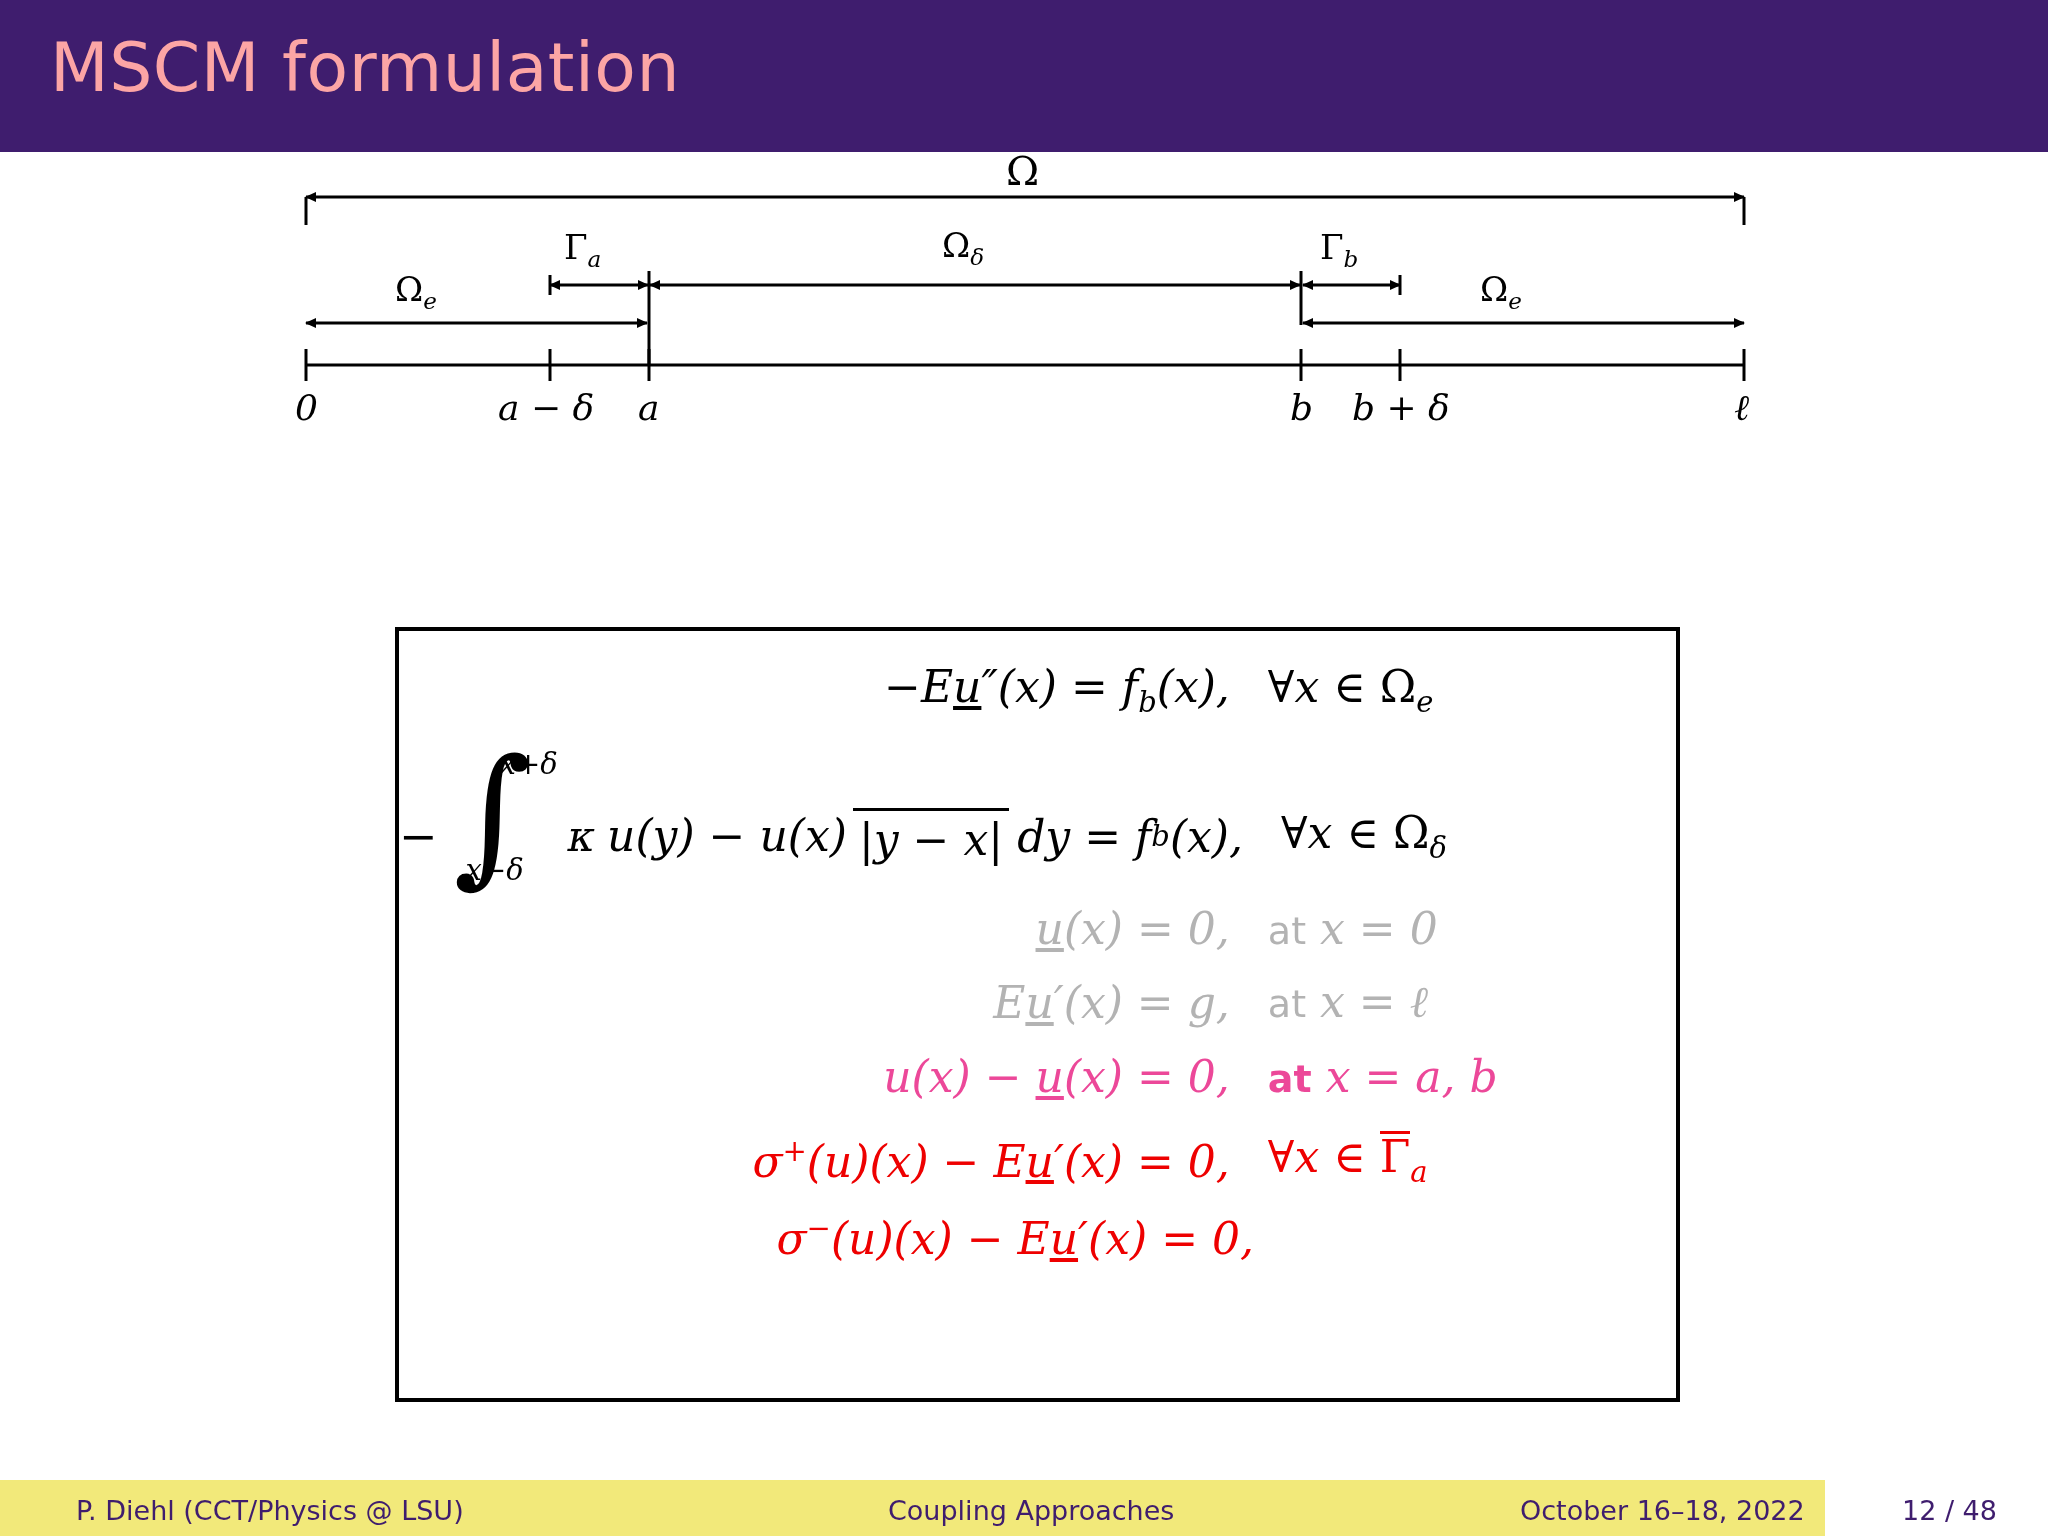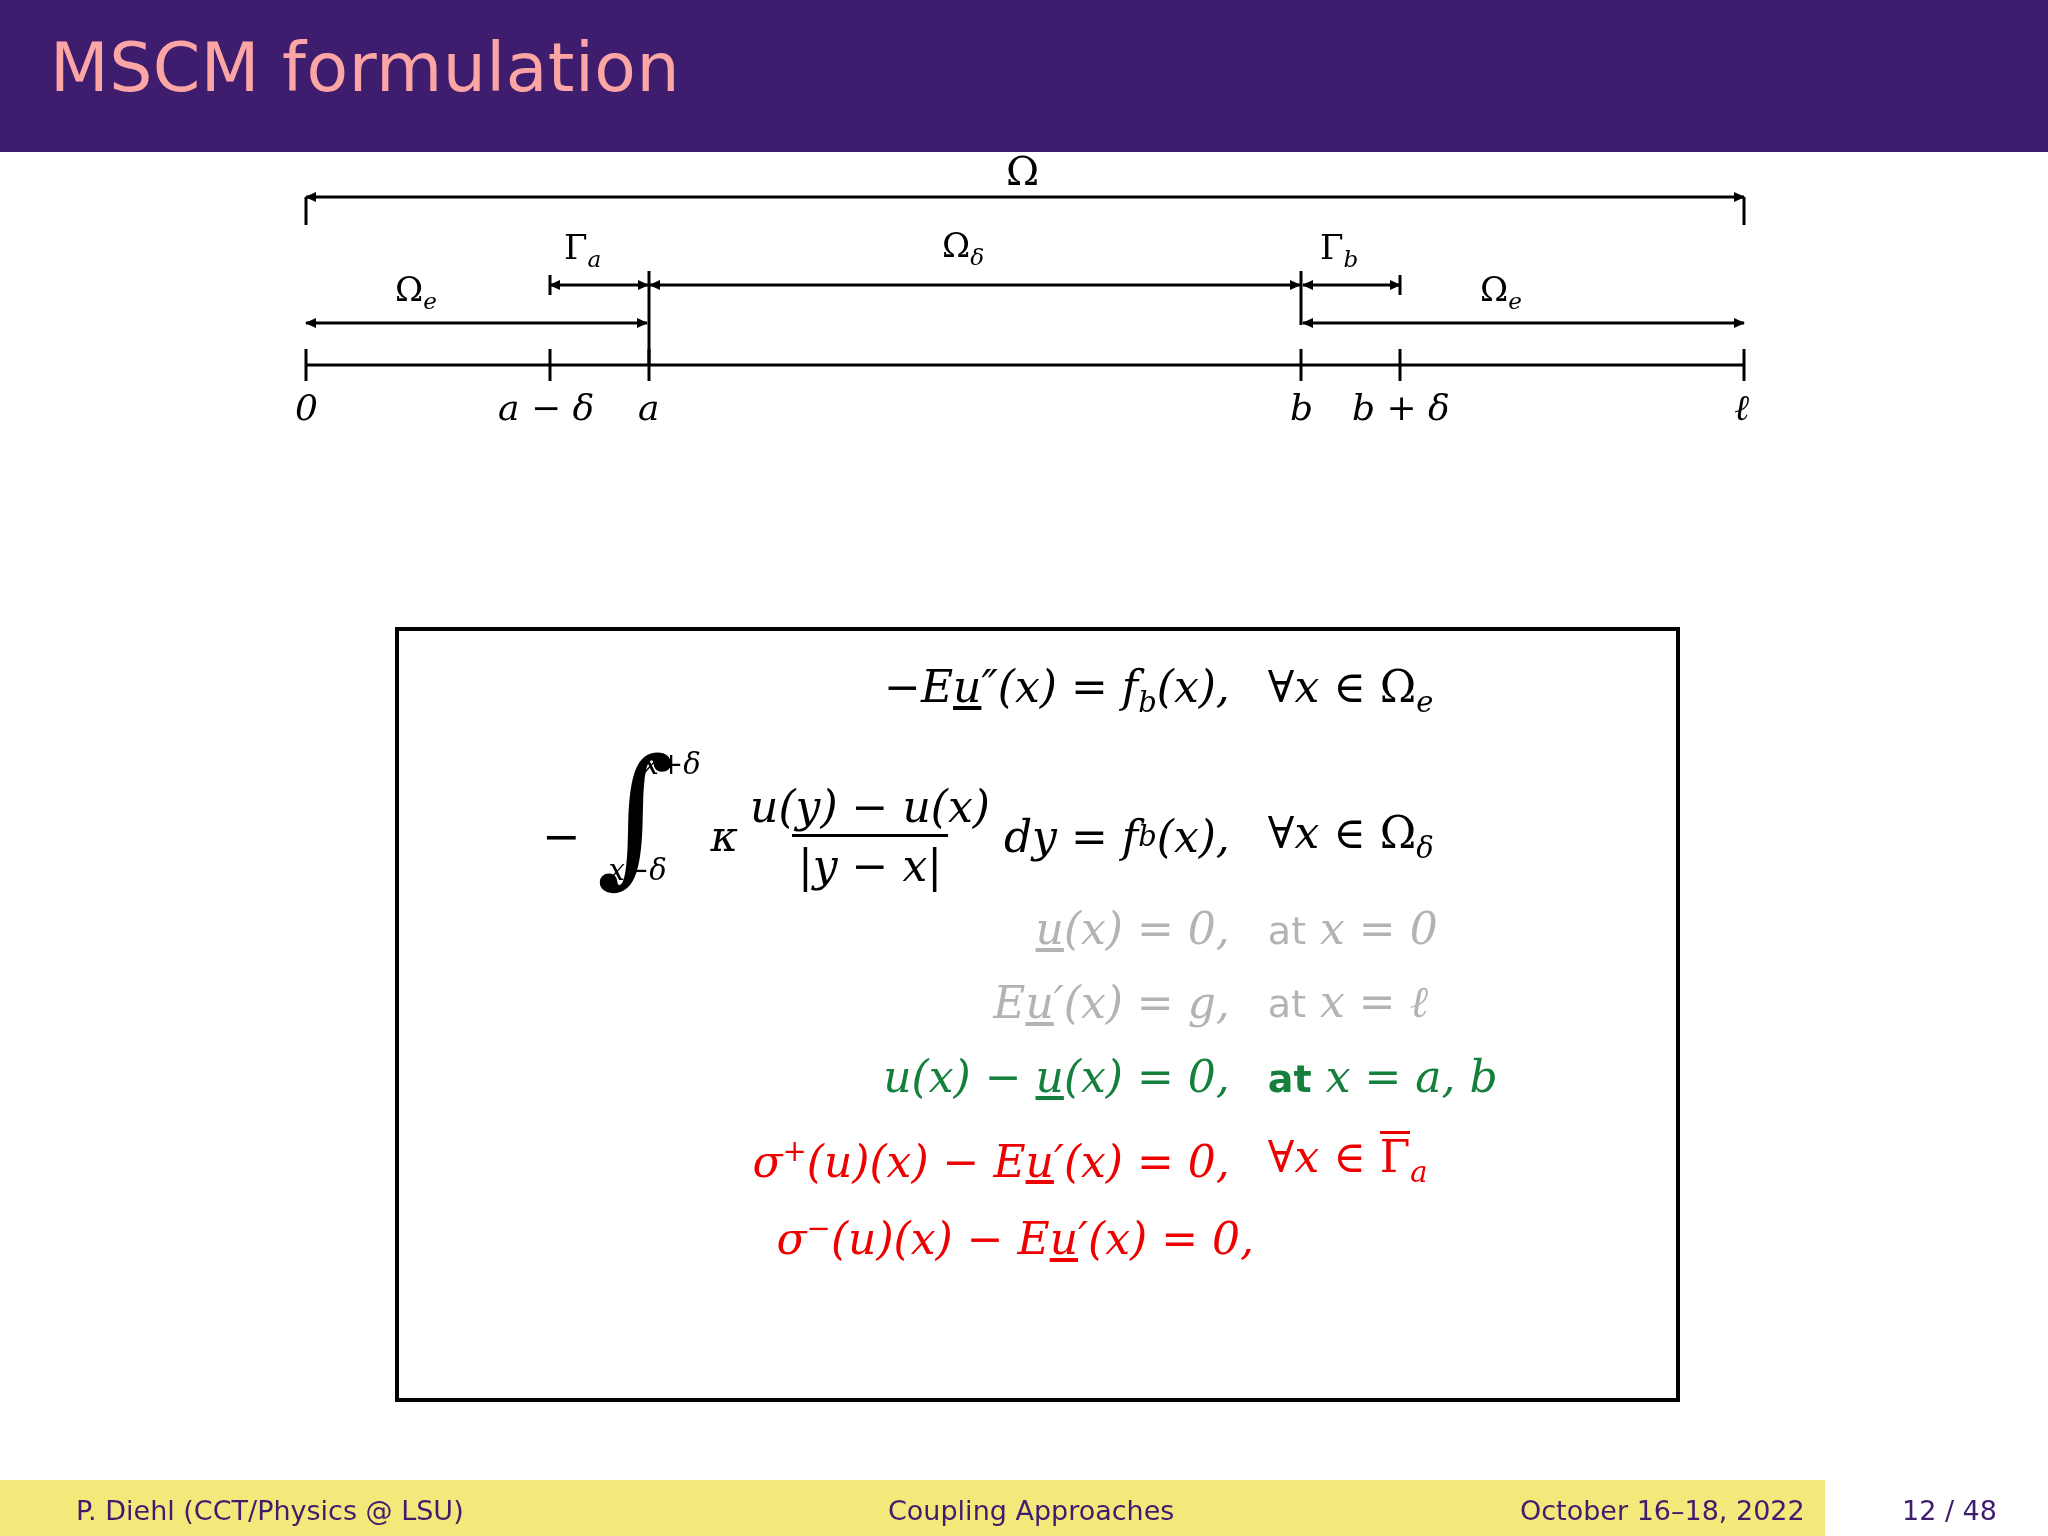--- a/index.html
+++ b/index.html
@@ -135,21 +135,21 @@
     font-size: 44px;
     font-style: italic;
     white-space: nowrap;
   }
   .eq-rhs .cond {
     font-family: "DejaVu Sans", sans-serif;
     font-style: normal;
     font-size: 38px;
   }
   .gray  { color: #b3b3b3; }
-  .blue  { color: #15803d; }
+  .blue  { color: #ec4899; }
   .red   { color: #ee0000; }
 
   .uline { text-decoration: underline; text-underline-offset: 4px; }
   .ovl { border-top: 3px solid currentColor; padding-top: 1px; display: inline-block; line-height: 1; }
   sub.it { font-style: italic; font-size: 0.66em; }
   sup.it { font-style: italic; font-size: 0.66em; }
   .bigint {
     position: relative;
     display: inline-block;
     width: 120px;
@@ -173,21 +173,21 @@
   }
   .bigint .sub {
     position: absolute;
     left: 18px;
     top: 92px;
     font-size: 29px;
     font-style: italic;
   }
   .frac {
     display: inline-flex;
-    flex-direction: column;
+    flex-direction: row;
     align-items: center;
     vertical-align: middle;
     margin: 0 4px;
   }
   .frac .num {
     font-size: 44px;
     padding: 0 6px 2px 6px;
     font-style: italic;
   }
   .frac .den {

